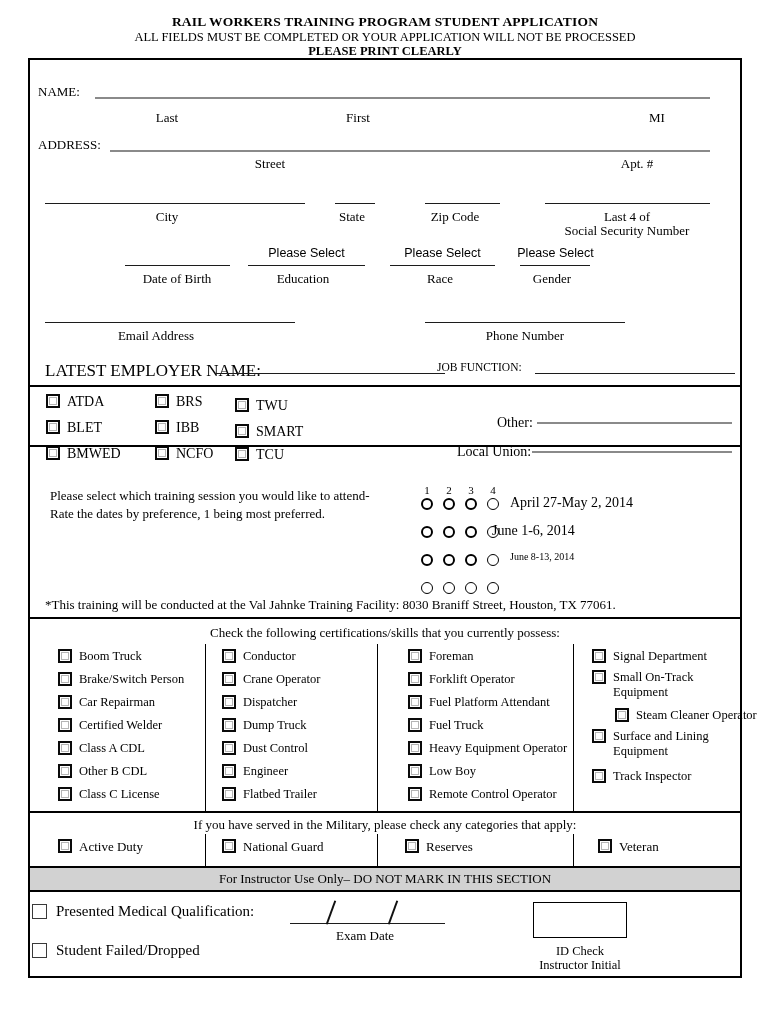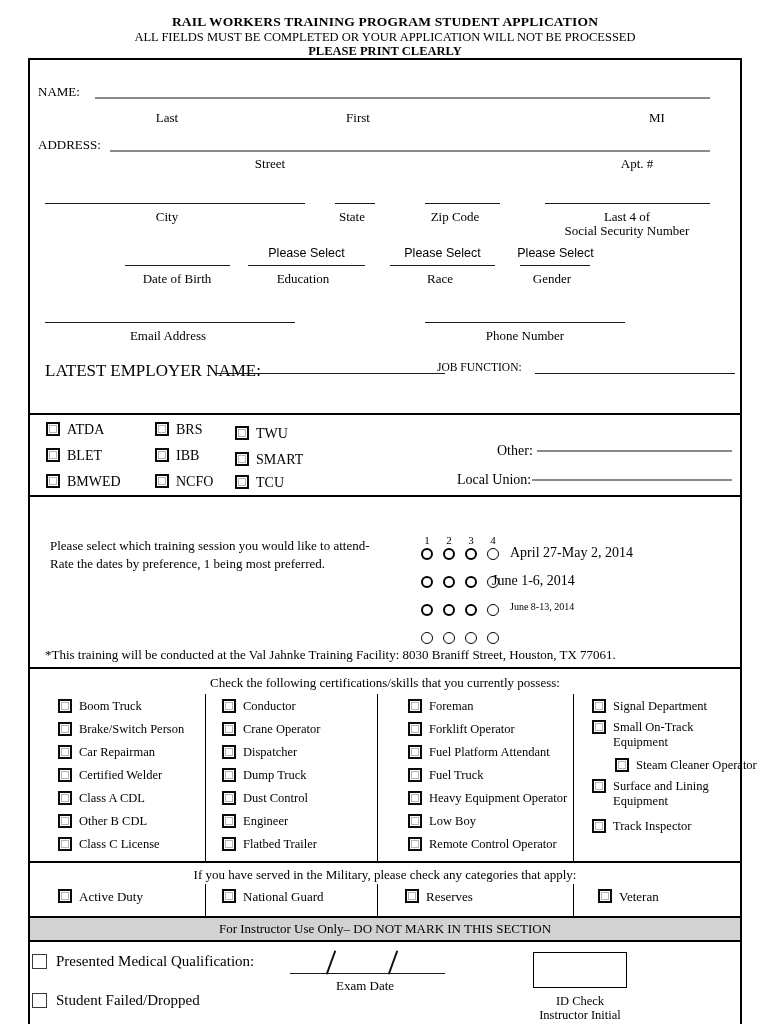--- a/index.html
+++ b/index.html
@@ -5,21 +5,21 @@
   html,body { margin:0; padding:0; background:#fff; }
   .page { position:relative; width:770px; height:1024px; background:#ffffff;
           font-family:"Liberation Serif", serif; color:#000; overflow:hidden; }
   .a { position:absolute; }
   .bold { font-weight:bold; }
   .ctr { text-align:center; }
   .hdr-title { font-size:13.5px; letter-spacing:.2px; }
   .hdr-sub { font-size:12.5px; }
   .formbox { position:absolute; left:28px; top:58px; width:714px; border:2px solid #000; box-sizing:border-box; }
   .sec { position:relative; box-sizing:border-box; }
-  .s1{height:325px;} .s2{height:82px;margin-top:28px;} .s3{height:172px;} .s4{height:194px;}
+  .s1{height:325px;} .s2{height:60px;} .s3{height:172px;} .s4{height:194px;}
   .s5{height:55px;} .s6{height:24px;} .s7{height:86px;}
   .bt { border-top:2px solid #000; }
   .graybar { background:#d2d2d2; display:flex; align-items:center; justify-content:center;
              font-size:13px; }
   .ln { position:absolute; height:0; border-bottom:1.8px solid #1c1c1c; }
   .ln-gray { border-bottom:2.5px solid #8a8a8a; }
   .lbl { font-size:13px; }
   .lbl-sm { font-size:12.5px; }
   .sans { font-family:"Liberation Sans", sans-serif; font-size:12.5px; }
   .cb { width:14px; height:14px; border:2.4px solid #0a0a0a; background:#fff; box-sizing:border-box;
@@ -77,21 +77,21 @@
       <div class="ln" style="left:218px;top:205px;width:117px;"></div>
       <div class="ln" style="left:360px;top:205px;width:105px;"></div>
       <div class="ln" style="left:490px;top:205px;width:70px;"></div>
       <div class="a lbl ctr" style="left:97px;top:211px;width:100px;">Date of Birth</div>
       <div class="a lbl ctr" style="left:223px;top:211px;width:100px;">Education</div>
       <div class="a lbl ctr" style="left:360px;top:211px;width:100px;">Race</div>
       <div class="a lbl ctr" style="left:472px;top:211px;width:100px;">Gender</div>
 
       <div class="ln" style="left:15px;top:262px;width:250px;"></div>
       <div class="ln" style="left:395px;top:262px;width:200px;"></div>
-      <div class="a lbl ctr" style="left:88px;top:268px;width:100px;">Email Address</div>
+      <div class="a lbl ctr" style="left:76px;top:268px;width:100px;">Email Address</div>
       <div class="a lbl ctr" style="left:445px;top:268px;width:100px;">Phone Number</div>
 
       <div class="a" style="left:15px;top:301px;font-size:17px;">LATEST EMPLOYER NAME:</div>
       <div class="ln" style="left:185px;top:313px;width:230px;"></div>
       <div class="a" style="left:407px;top:301px;font-size:11.5px;">JOB FUNCTION:</div>
       <div class="ln" style="left:505px;top:313px;width:200px;"></div>
     </div>
 
     <div class="sec s2 bt">
       <div class="itm u" style="left:16px;top:7px;">

